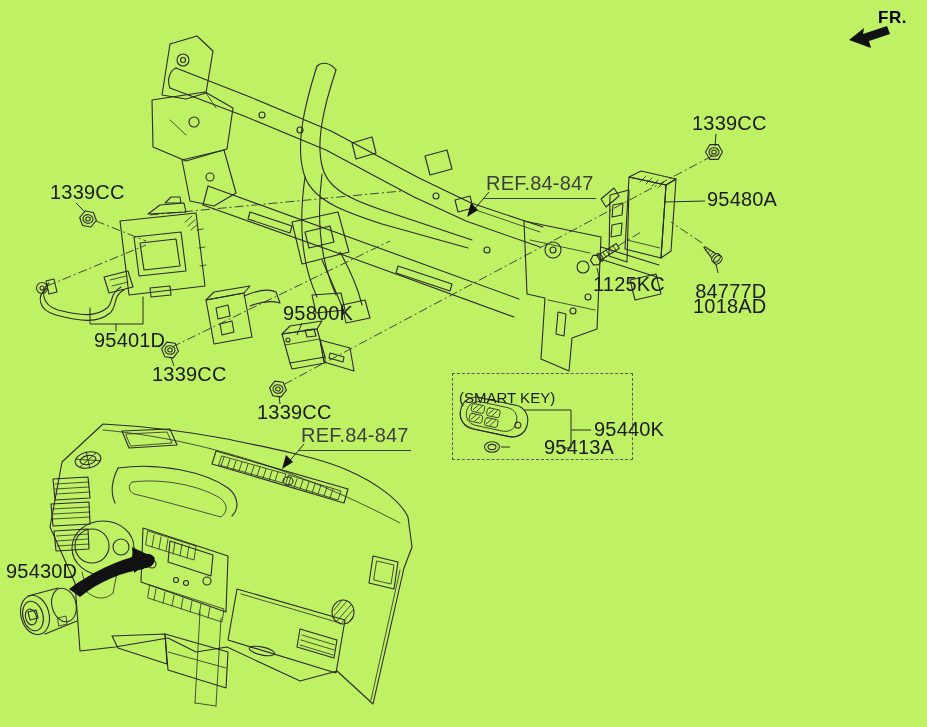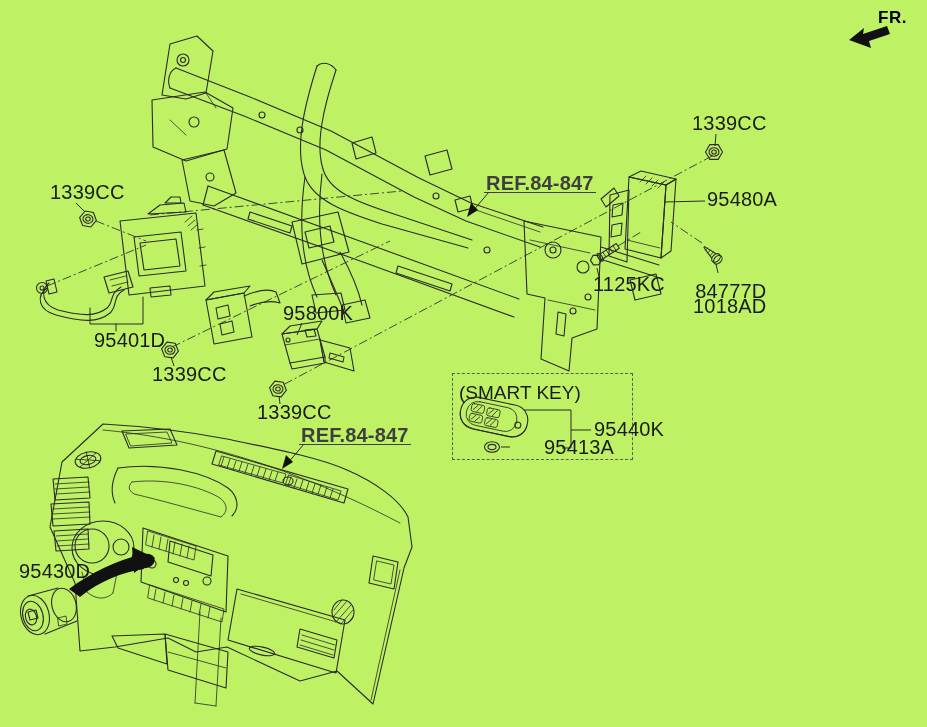--- a/index.html
+++ b/index.html
@@ -6,28 +6,28 @@
   .canvas{
     position:relative;width:927px;height:727px;background:#bef264;
     font-family:"Liberation Sans",sans-serif;overflow:hidden;
   }
   svg{position:absolute;left:0;top:0;}
   .lbl{
     position:absolute;font-size:20px;color:#1b1b1b;
     white-space:nowrap;letter-spacing:.2px;line-height:16px;
   }
   .lbl.ref{
-    color:#3f3f3f;border-bottom:1.4px solid #3f3f3f;padding:0 2px 1px 2px;font-weight:bold;
+    color:#3f3f3f;border-bottom:1.4px solid #3f3f3f;padding:0 2px 7px 2px;
   }
   .lbl.fr{font-size:17px;font-weight:bold;color:#000;letter-spacing:.5px;}
   .smartkey-box{
     position:absolute;left:452px;top:373px;width:181px;height:87px;
     border:1.6px dashed #5a5a5a;box-sizing:border-box;
   }
-  .smartkey-title{position:absolute;left:6px;top:8px;font-size:19px;color:#1b1b1b;white-space:nowrap;}
+  .smartkey-title{position:absolute;left:6px;top:15px;font-size:15px;color:#1b1b1b;white-space:nowrap;}
   .twoline div{line-height:15px;}
   .art{stroke:#2a2a2a;fill:none;stroke-width:1.1;stroke-linejoin:round;stroke-linecap:round;}
   .thin{stroke-width:0.8;}
   .dark{fill:#111;stroke:none;}
   .dashdot{stroke:#333;stroke-width:0.9;fill:none;stroke-dasharray:9 3 2 3;}
   .leader{stroke:#2a2a2a;stroke-width:1;fill:none;}
 </style>
 </head>
 <body>
 
@@ -332,21 +332,21 @@
 <div class="lbl" style="left:577px;top:276px;margin-left:16px;">1125KC</div>
 
 <div class="lbl twoline" style="left:693px;top:284px;text-align:right;">
   <div>84777D</div>
   <div>1018AD</div>
 </div>
 
 <div class="lbl ref" style="left:484px;top:175px;">REF.84-847</div>
 <div class="lbl ref" style="left:299px;top:427px;">REF.84-847</div>
 
-<div class="lbl" style="left:19px;top:563px;">95430D</div>
+<div class="lbl" style="left:6px;top:563px;">95430D</div>
 
 <div class="smartkey-box">
   <div class="smartkey-title">(SMART KEY)</div>
 </div>
 <div class="lbl" style="left:594px;top:421px;">95440K</div>
 <div class="lbl" style="left:544px;top:439px;">95413A</div>
 
 </div>
 
 </body></html>

